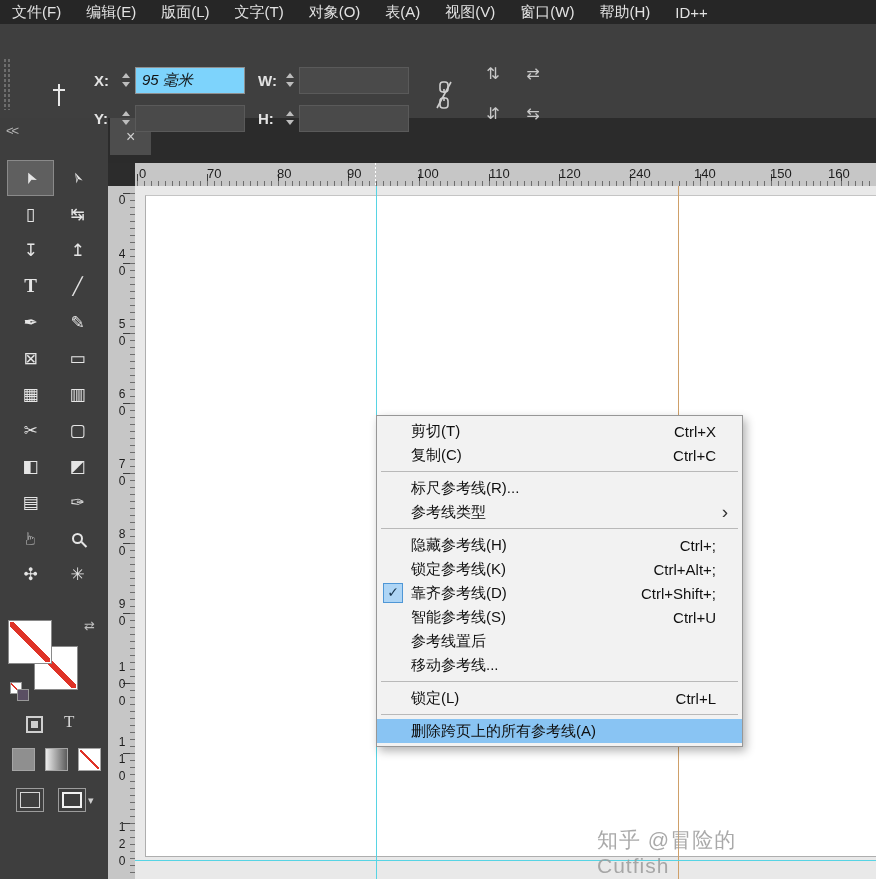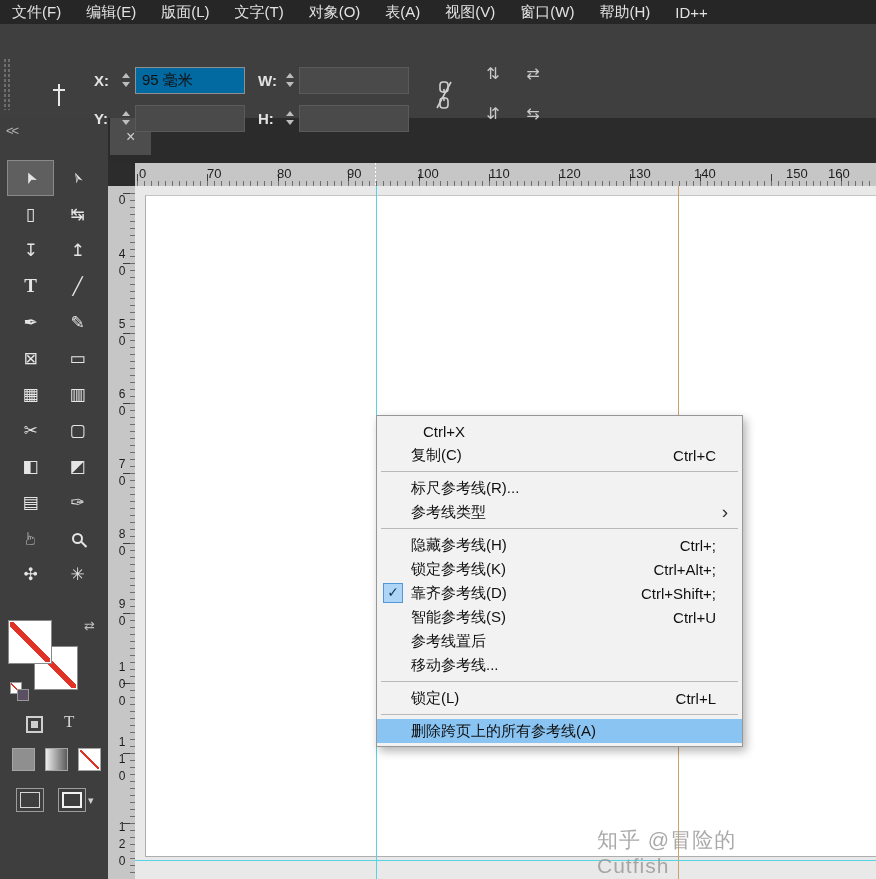--- a/index.html
+++ b/index.html
@@ -21,21 +21,21 @@
   .ref-point::after { content:""; position:absolute; left:0; top:5px; width:12px; height:2px; background:#e8e8e8; }
   .field-group { position:absolute; display:flex; align-items:center; gap:3px; height:28px; }
   .fg-x { left:94px; top:42px; } .fg-y { left:94px; top:80px; }
   .fg-w { left:258px; top:42px; } .fg-h { left:258px; top:80px; }
   .fld-label { width:22px; font-size:15px; font-weight:bold; color:#e3e3e3; }
   .stepper { display:inline-flex; flex-direction:column; align-items:center; justify-content:center; gap:4px; width:13px; height:27px; cursor:pointer; }
   .stepper i { display:block; width:0; height:0; border-left:4px solid transparent; border-right:4px solid transparent; }
   .stepper .up { border-bottom:5px solid #bdbdbd; }
   .stepper .dn { border-top:5px solid #bdbdbd; }
   .fld { width:110px; height:27px; border:1px solid #5a5a5a; background:#4a4a4a; color:#ddd; font-size:15px; padding:0 6px; outline:none; font-family:inherit; }
-  .fld.light { background:#0369a1; color:#111; border:1px solid #8f8f8f; }
+  .fld.light { background:#7dd3fc; color:#111; border:1px solid #8f8f8f;font-style:italic; }
   .chain { position:absolute; left:434px; top:54px; width:20px; height:34px; }
   .dist-icons { position:absolute; left:480px; top:36px; display:grid; grid-template-columns:26px 26px; grid-auto-rows:26px; column-gap:14px; row-gap:14px; }
   .dist-icons .di { display:flex; align-items:center; justify-content:center; color:#c9c9c9; font-size:16px; cursor:pointer; }
 
   
   .tabbar { position:absolute; left:108px; top:118px; width:768px; height:45px; background:#2b2b2b; z-index:5; }
   .doc-tab { position:absolute; left:2px; top:0; height:37px; display:inline-flex; align-items:center; gap:14px;
     padding:0 16px; background:#4d4d4d; color:#e8e8e8; font-size:15px; cursor:pointer; }
   .tab-close { font-size:16px; color:#cfcfcf; cursor:pointer; }
 
@@ -372,25 +372,25 @@
       <span class="hr-label" style="left: 277px;"><span>80</span></span>
 
       <span class="hr-label" style="left: 347px;"><span>90</span></span>
 
       <span class="hr-label" style="left: 417px;"><span>100</span></span>
 
       <span class="hr-label" style="left: 489px;"><span>110</span></span>
 
       <span class="hr-label" style="left: 559px;"><span>120</span></span>
 
-      <span class="hr-label" style="left: 629px;"><span>130</span></span>
+      <span class="hr-label" style="left: 629px;"><span>240</span></span>
 
       <span class="hr-label" style="left: 694px;"><span>140</span></span>
 
-      <span class="hr-label" style="left: 786px;"><span>150</span></span>
+      <span class="hr-label" style="left: 770px;"><span>150</span></span>
 
       <span class="hr-label" style="left: 828px;"><span>160</span></span>
     </div>
   <div class="vr-labels">
 
       <span class="vr-label" style="top: 193px;"><span>0</span></span>
 
       <span class="vr-label" style="top: 247px;"><span>40</span></span>
 
       <span class="vr-label" style="top: 317px;"><span>50</span></span>
@@ -422,20 +422,21 @@
 
       <div class="guide horizontal cyan" style="top: 860px;"></div>
     </div>
 
   <div class="watermark">知乎 @冒险的Cutfish</div>
 
   <div class="context-menu">
 
       <div class="cm-item">
         <span class="check"></span>
+        <span class="mi-label">剪切(T)</span>
         <span class="mi-shortcut">Ctrl+X</span>
         <span class="mi-arrow"></span>
       </div>
 
       <div class="cm-item">
         <span class="check"></span>
         <span class="mi-label">复制(C)</span>
         <span class="mi-shortcut">Ctrl+C</span>
         <span class="mi-arrow"></span>
       </div>

